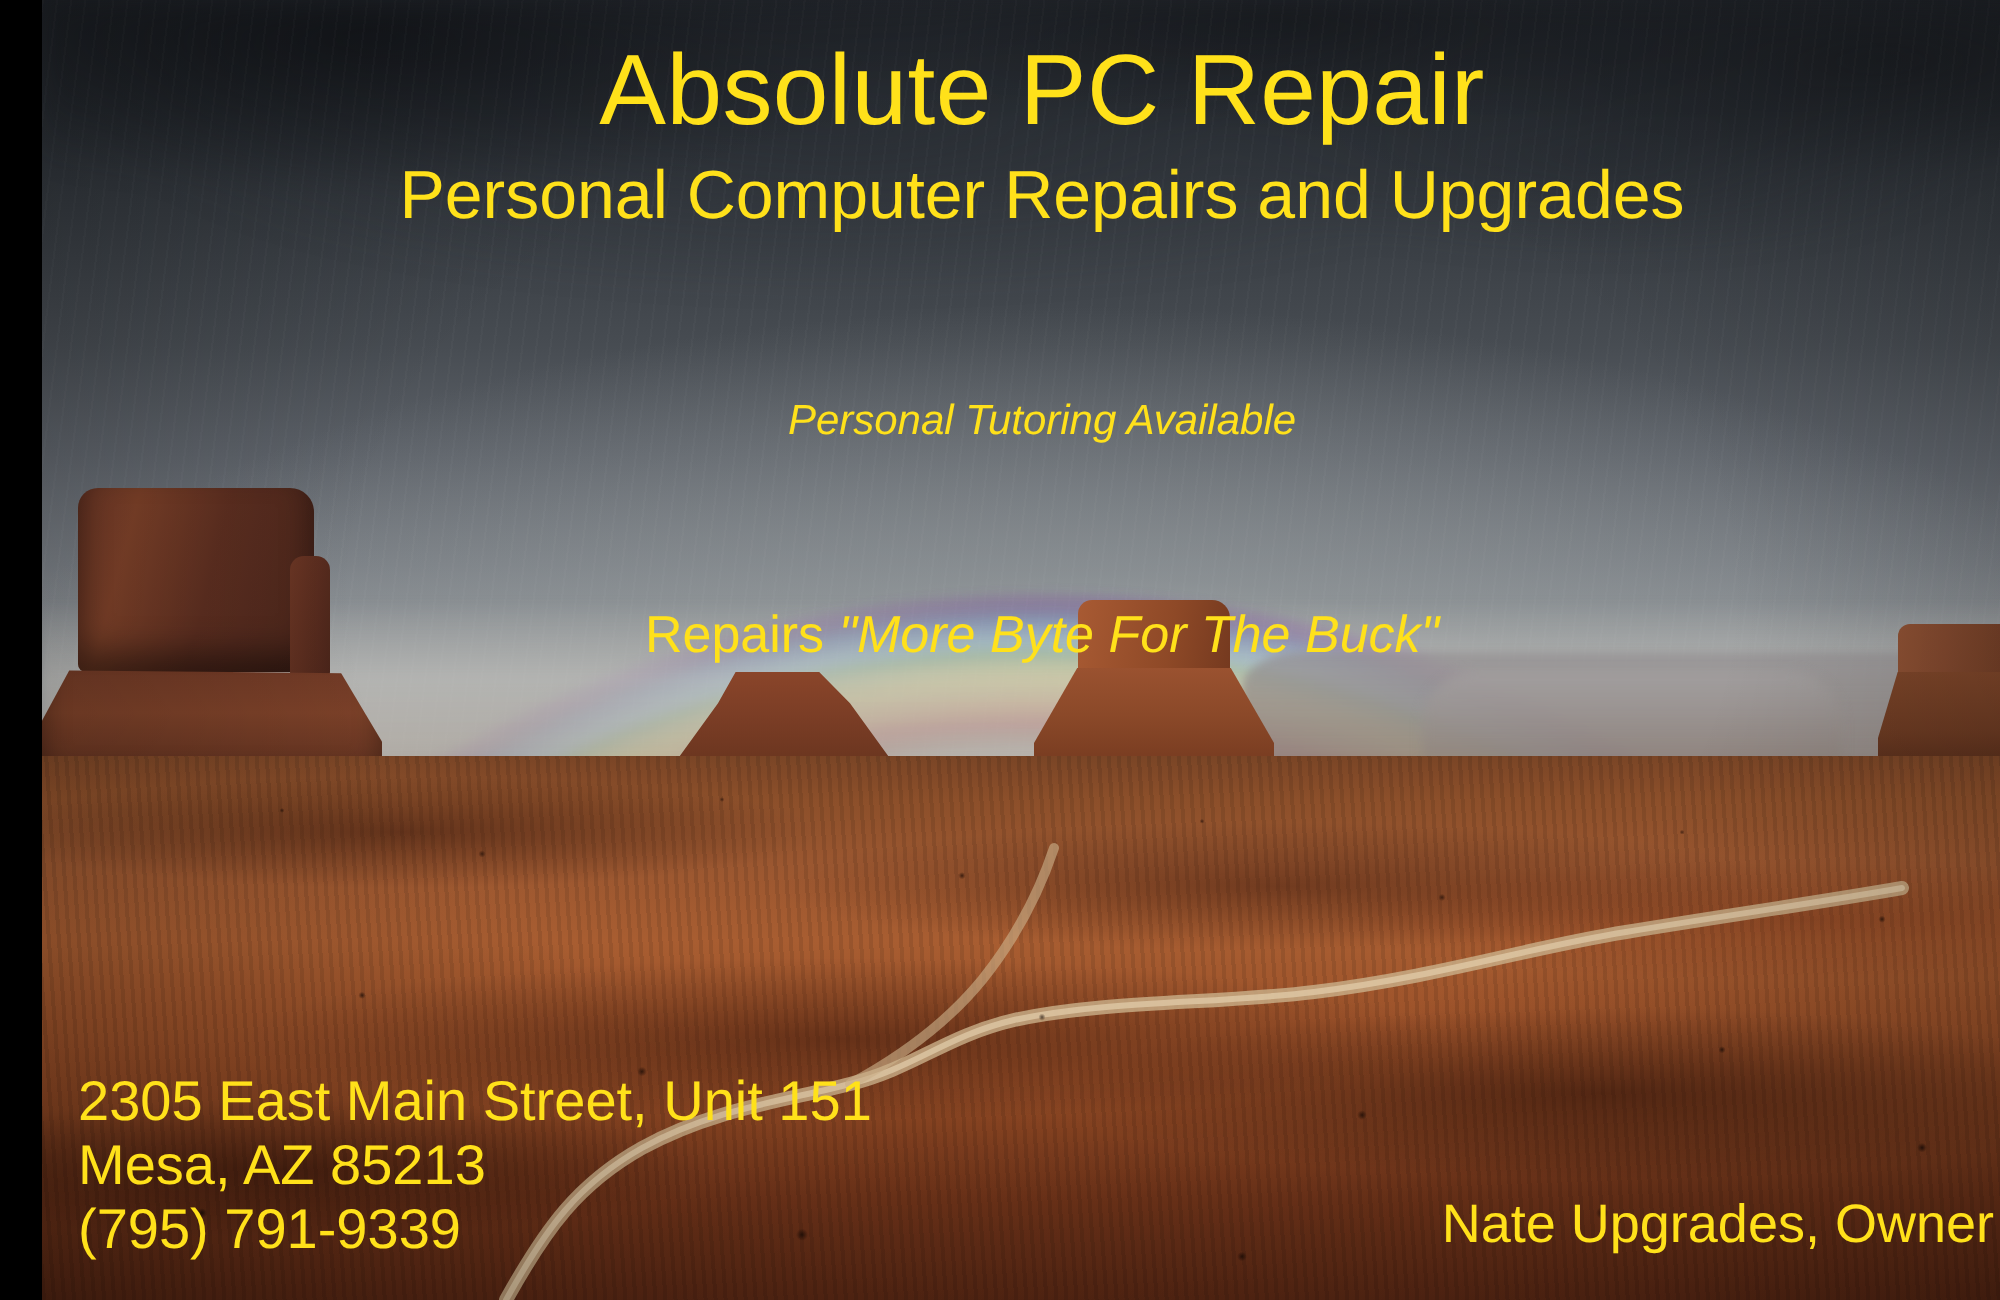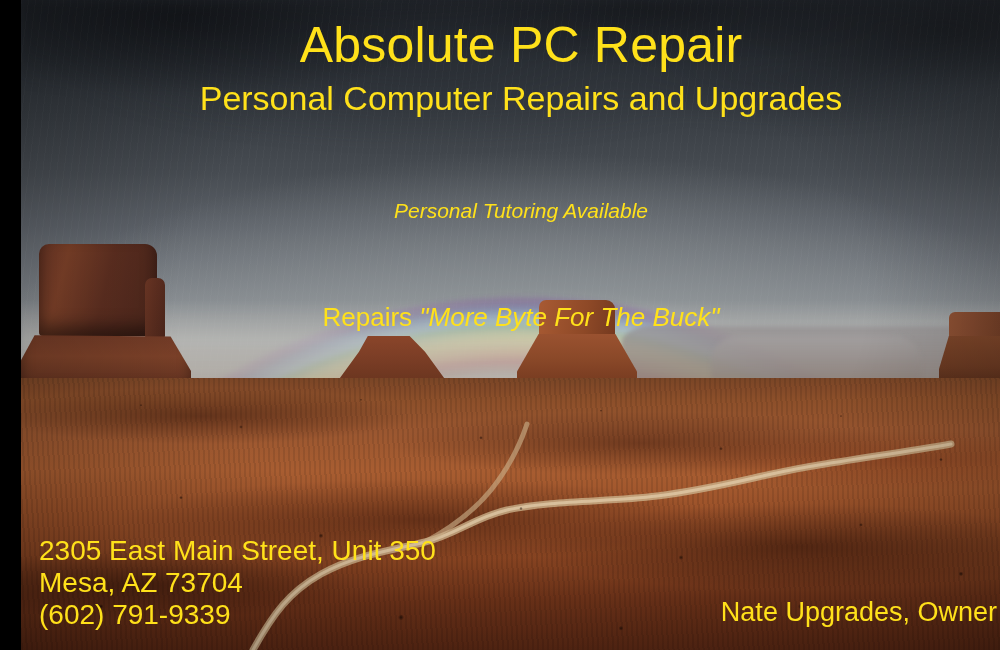--- a/index.html
+++ b/index.html
@@ -313,21 +313,21 @@
     <div class="ytext" id="subtitle">Personal Computer Repairs and Upgrades</div>
 
 
     <div class="ytext" id="tagline2">Personal Tutoring Available</div>
 
     <div class="ytext" id="slogan">
       <span>Repairs </span><span class="quoted">"More Byte For The Buck"</span>
     </div>
 
     <div class="ytext" id="addr">
-      <div>2305 East Main Street, Unit 350</div>
-      <div>Mesa, AZ 73704</div>
-      <div>(602) 791-9339</div>
+      <div>2305 East Main Street, Unit 151</div>
+      <div>Mesa, AZ 85213</div>
+      <div>(795) 791-9339</div>
     </div>
 
     <div class="ytext" id="owner">Nate Upgrades, Owner</div>
   </div>
 
 </div>
 
 </body></html>

